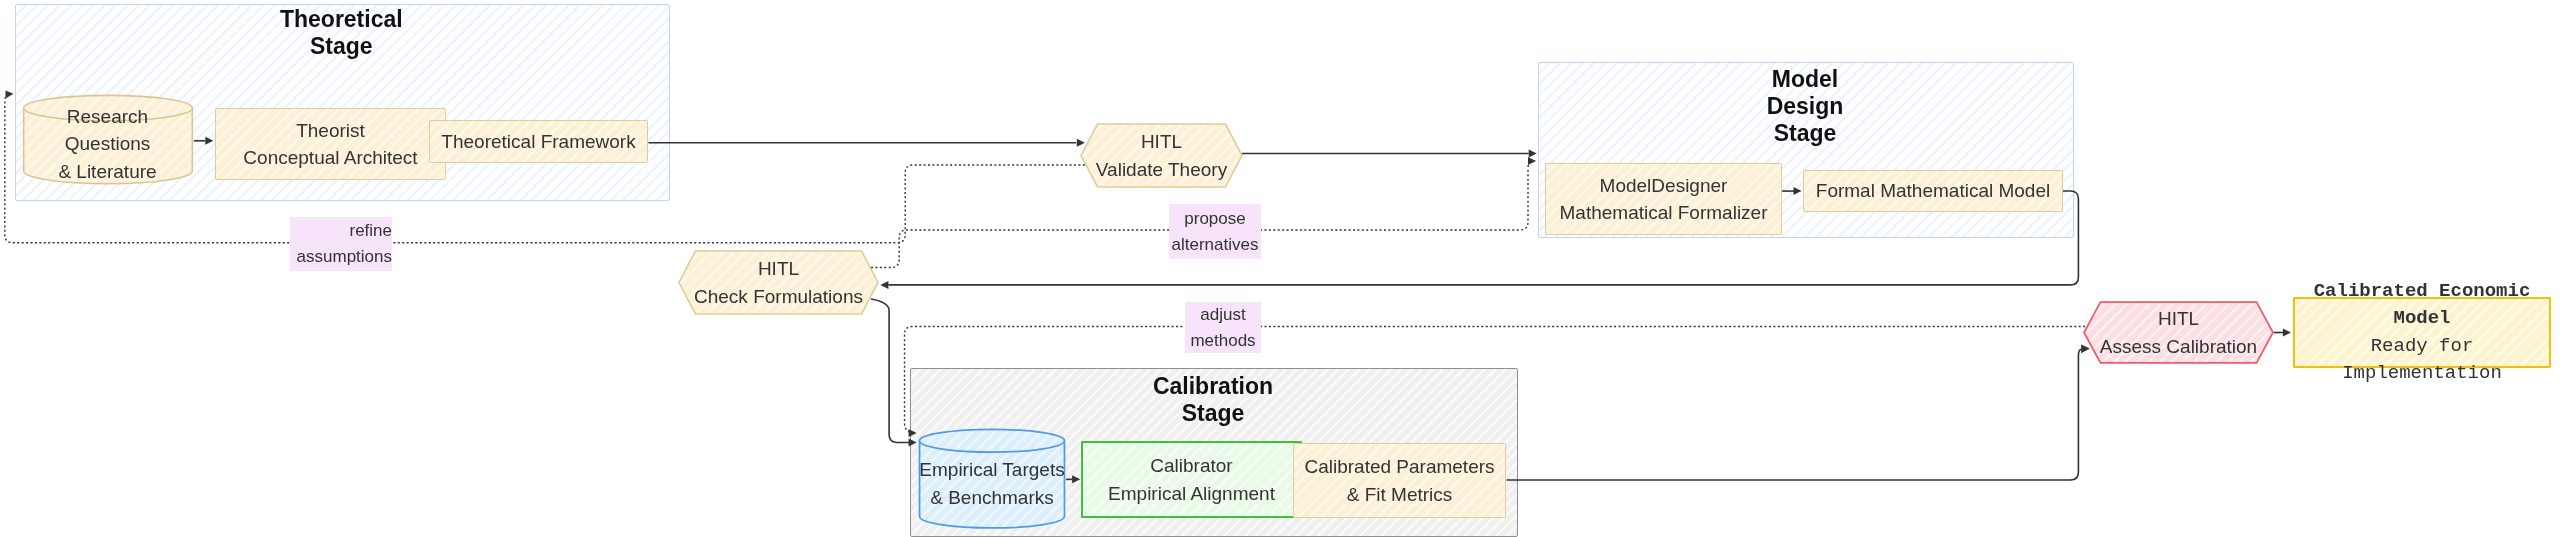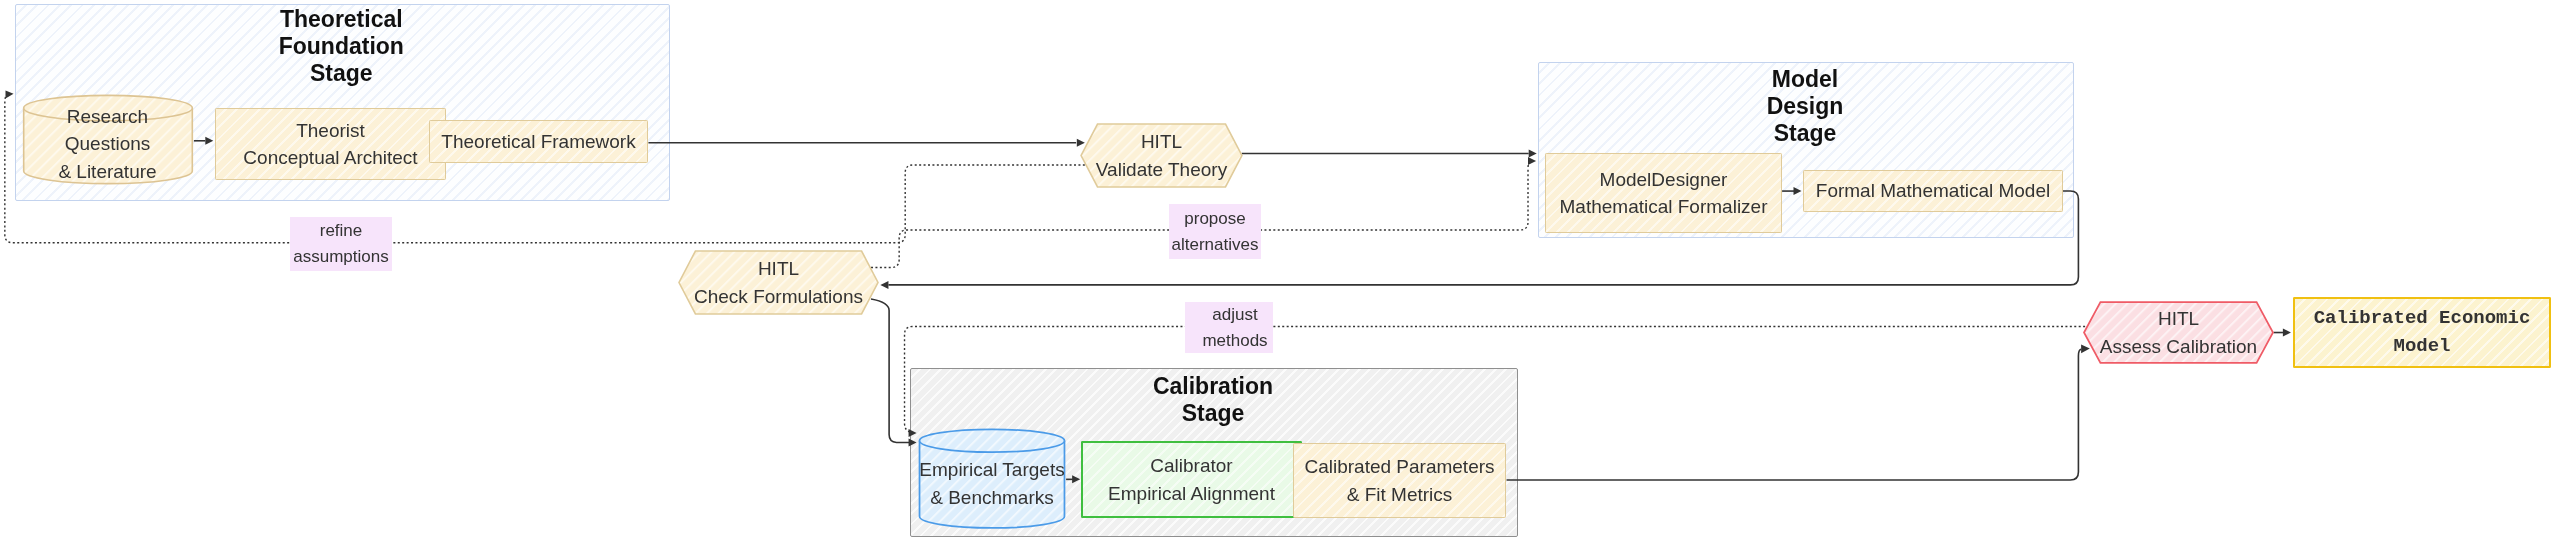--- a/index.html
+++ b/index.html
@@ -62,21 +62,20 @@
   .ah{fill:#333;stroke:none;}
 </style>
 </head>
 <body>
 
 <div id="canvas">
 
   <div class="stage stage-blue" style="left:14.8px;top:4px;width:653px;height:195px;"></div>
   <div class="stage-title" style="left:14.8px;width:653px;top:6px;">
     <div>Theoretical</div>
-    <div>Foundation</div>
     <div>Stage</div>
   </div>
 
   <div class="stage stage-blue" style="left:1538px;top:62px;width:534px;height:174px;"></div>
   <div class="stage-title" style="left:1538px;width:534px;top:66px;">
     <div>Model</div>
     <div>Design</div>
     <div>Stage</div>
   </div>
 
@@ -178,21 +177,21 @@
   <div class="node shape-node" style="left:678px;top:250px;width:201px;height:65px;">
     <svg width="201" height="65" viewBox="0 0 300 97">
       <polygon points="26,1.5 274,1.5 298.5,48.5 274,95.5 26,95.5 1.5,48.5" fill="url(#patCream)" stroke="#e0cb9a" stroke-width="2.4"></polygon>
     </svg>
     <div class="label">
       <div>HITL</div>
       <div>Check Formulations</div>
     </div>
   </div>
 
-  <div class="node rect-cream" style="left:1545px;top:153px;width:237px;height:80px;">
+  <div class="node rect-cream" style="left:1545px;top:163px;width:237px;height:72px;">
     <div>ModelDesigner</div>
     <div>Mathematical Formalizer</div>
   </div>
 
   <div class="node rect-cream" style="left:1803px;top:170px;width:260px;height:42px;">
     <div>Formal Mathematical Model</div>
   </div>
 
   <div class="node shape-node cyl" style="left:918px;top:428px;width:148px;height:102px;">
     <svg width="148" height="102" viewBox="0 0 220 152">
@@ -220,31 +219,32 @@
       <polygon points="26,1.5 259,1.5 283.5,47 259,92.5 26,92.5 1.5,47" fill="url(#patPink)" stroke="#ef5b66" stroke-width="2.6"></polygon>
     </svg>
     <div class="label">
       <div>HITL</div>
       <div>Assess Calibration</div>
     </div>
   </div>
 
   <div class="node rect-yellow" style="left:2293px;top:297px;width:258px;height:71px;">
     <div class="l1">Calibrated Economic Model</div>
-  </div>
-
-  <div class="edge-label" style="left:290px;top:217px;width:102px;height:54px;">
+    <div>Ready for Implementation</div>
+  </div>
+
+  <div class="edge-label" style="left:290px;top:217px;width:102px;height:54px;align-items:flex-end;">
     <div>refine</div>
     <div>assumptions</div>
   </div>
 
   <div class="edge-label" style="left:1169px;top:204px;width:92px;height:55px;">
     <div>propose</div>
     <div>alternatives</div>
   </div>
 
-  <div class="edge-label" style="left:1185px;top:302px;width:76px;height:51px;padding-left:12px;">
+  <div class="edge-label" style="left:1185px;top:302px;width:76px;height:51px;">
     <div>adjust</div>
     <div>methods</div>
   </div>
 
 </div>
 
 
 </body></html>

